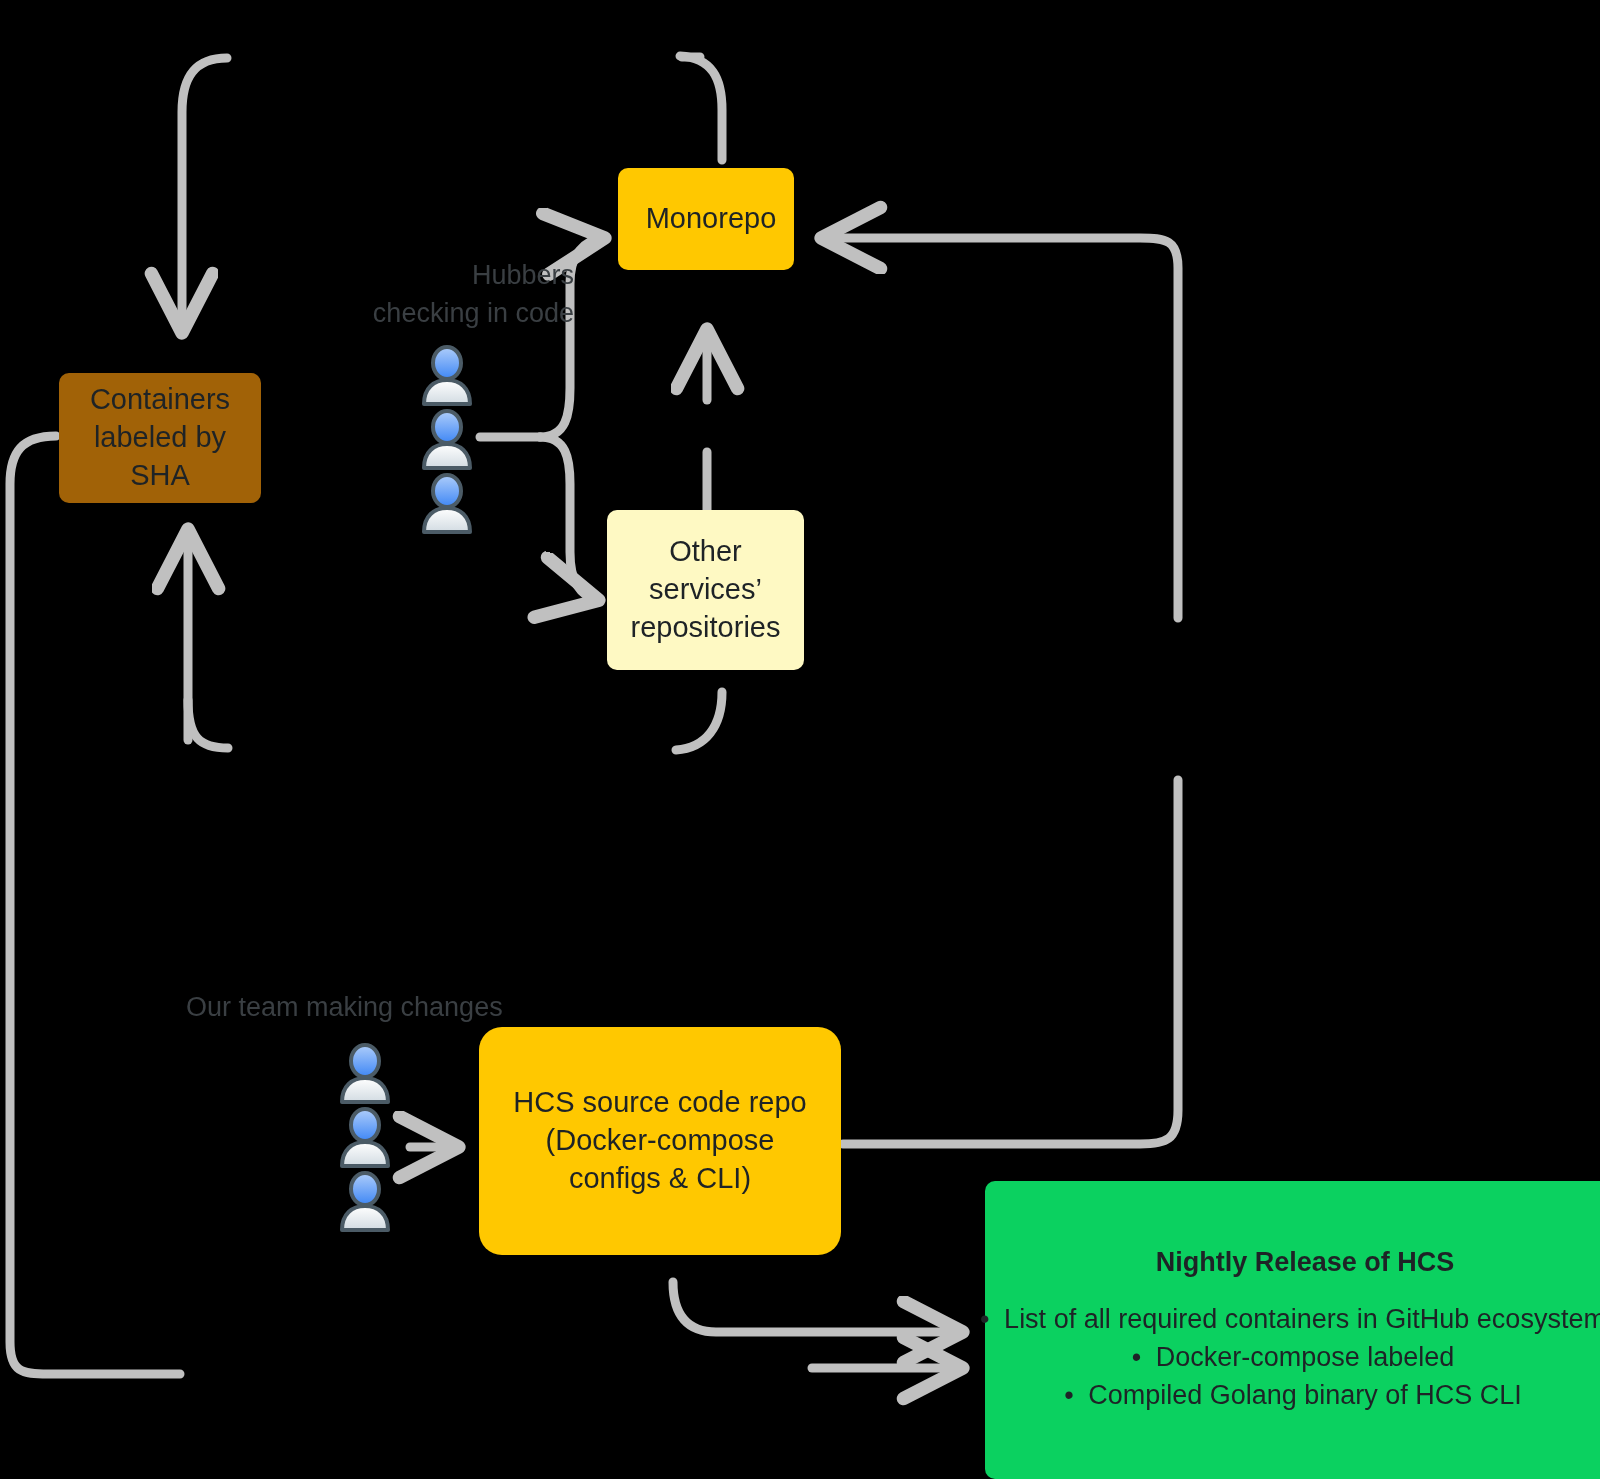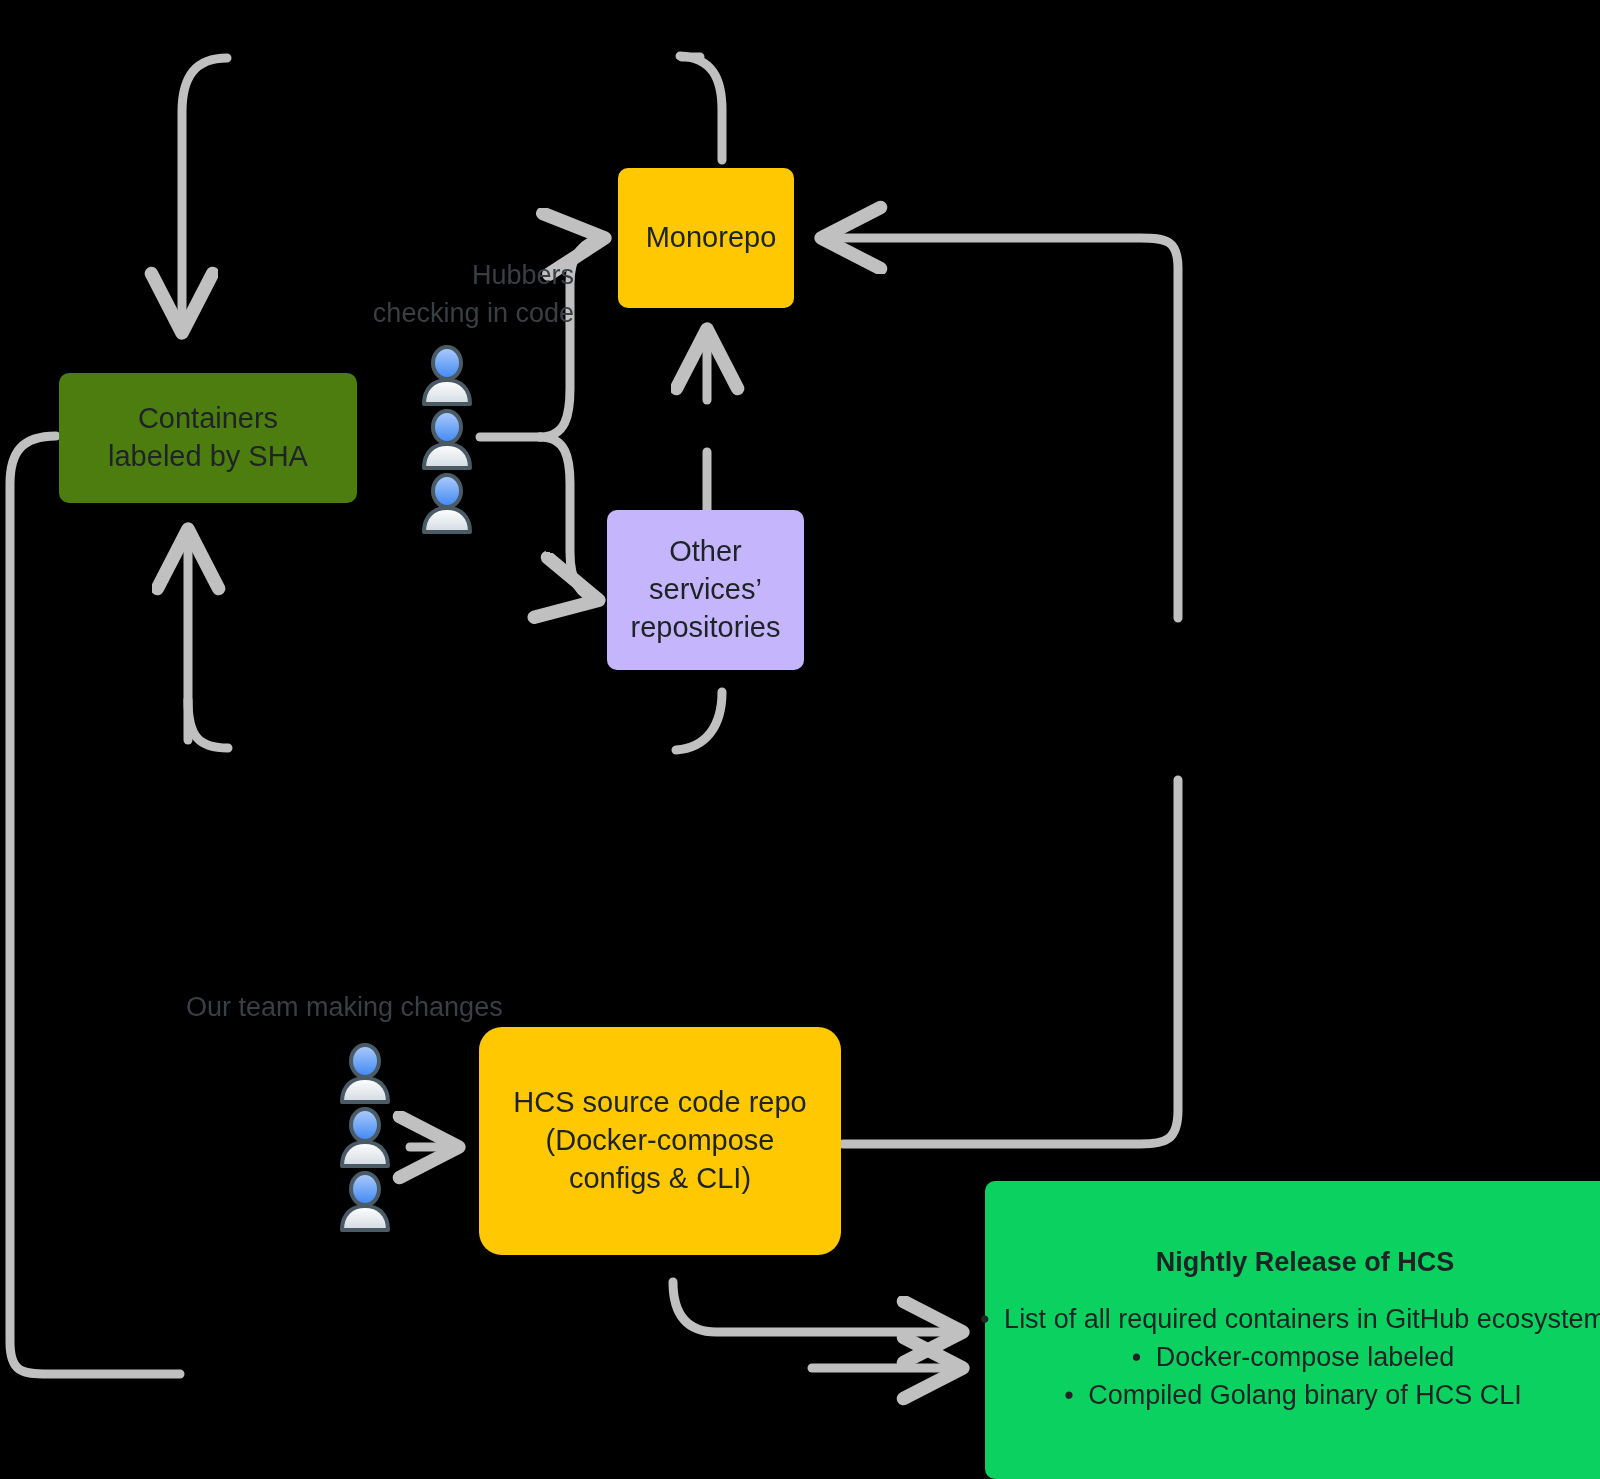--- a/index.html
+++ b/index.html
@@ -34,33 +34,33 @@
     align-items: center;
     justify-content: center;
     text-align: center;
     border-radius: 10px;
     color: #1e2326;
     line-height: 1.30;
     padding: 6px 10px;
   }
   .node-text { display: block; width: 100%; }
   #node-monorepo {
-    left: 618px; top: 168px; width: 176px; height: 140px;
+    left: 618px; top: 168px; width: 176px; height: 102px;
     background: #FFC800;
     font-size: 29px;
     padding-left: 20px;
   }
   #node-other-services {
     left: 607px; top: 510px; width: 197px; height: 160px;
-    background: #c4b5fd;
+    background: #fef9c3;
     font-size: 29px;
   }
   #node-containers {
-    left: 59px; top: 373px; width: 298px; height: 130px;
-    background: #4d7c0f;
+    left: 59px; top: 373px; width: 202px; height: 130px;
+    background: #a16207;
     font-size: 29px;
   }
   #node-hcs-repo {
     left: 479px; top: 1027px; width: 362px; height: 228px;
     background: #FFC800;
     font-size: 29px;
     border-radius: 23px;
   }
   #node-nightly-release {
     left: 985px; top: 1181px; width: 640px; height: 298px;

